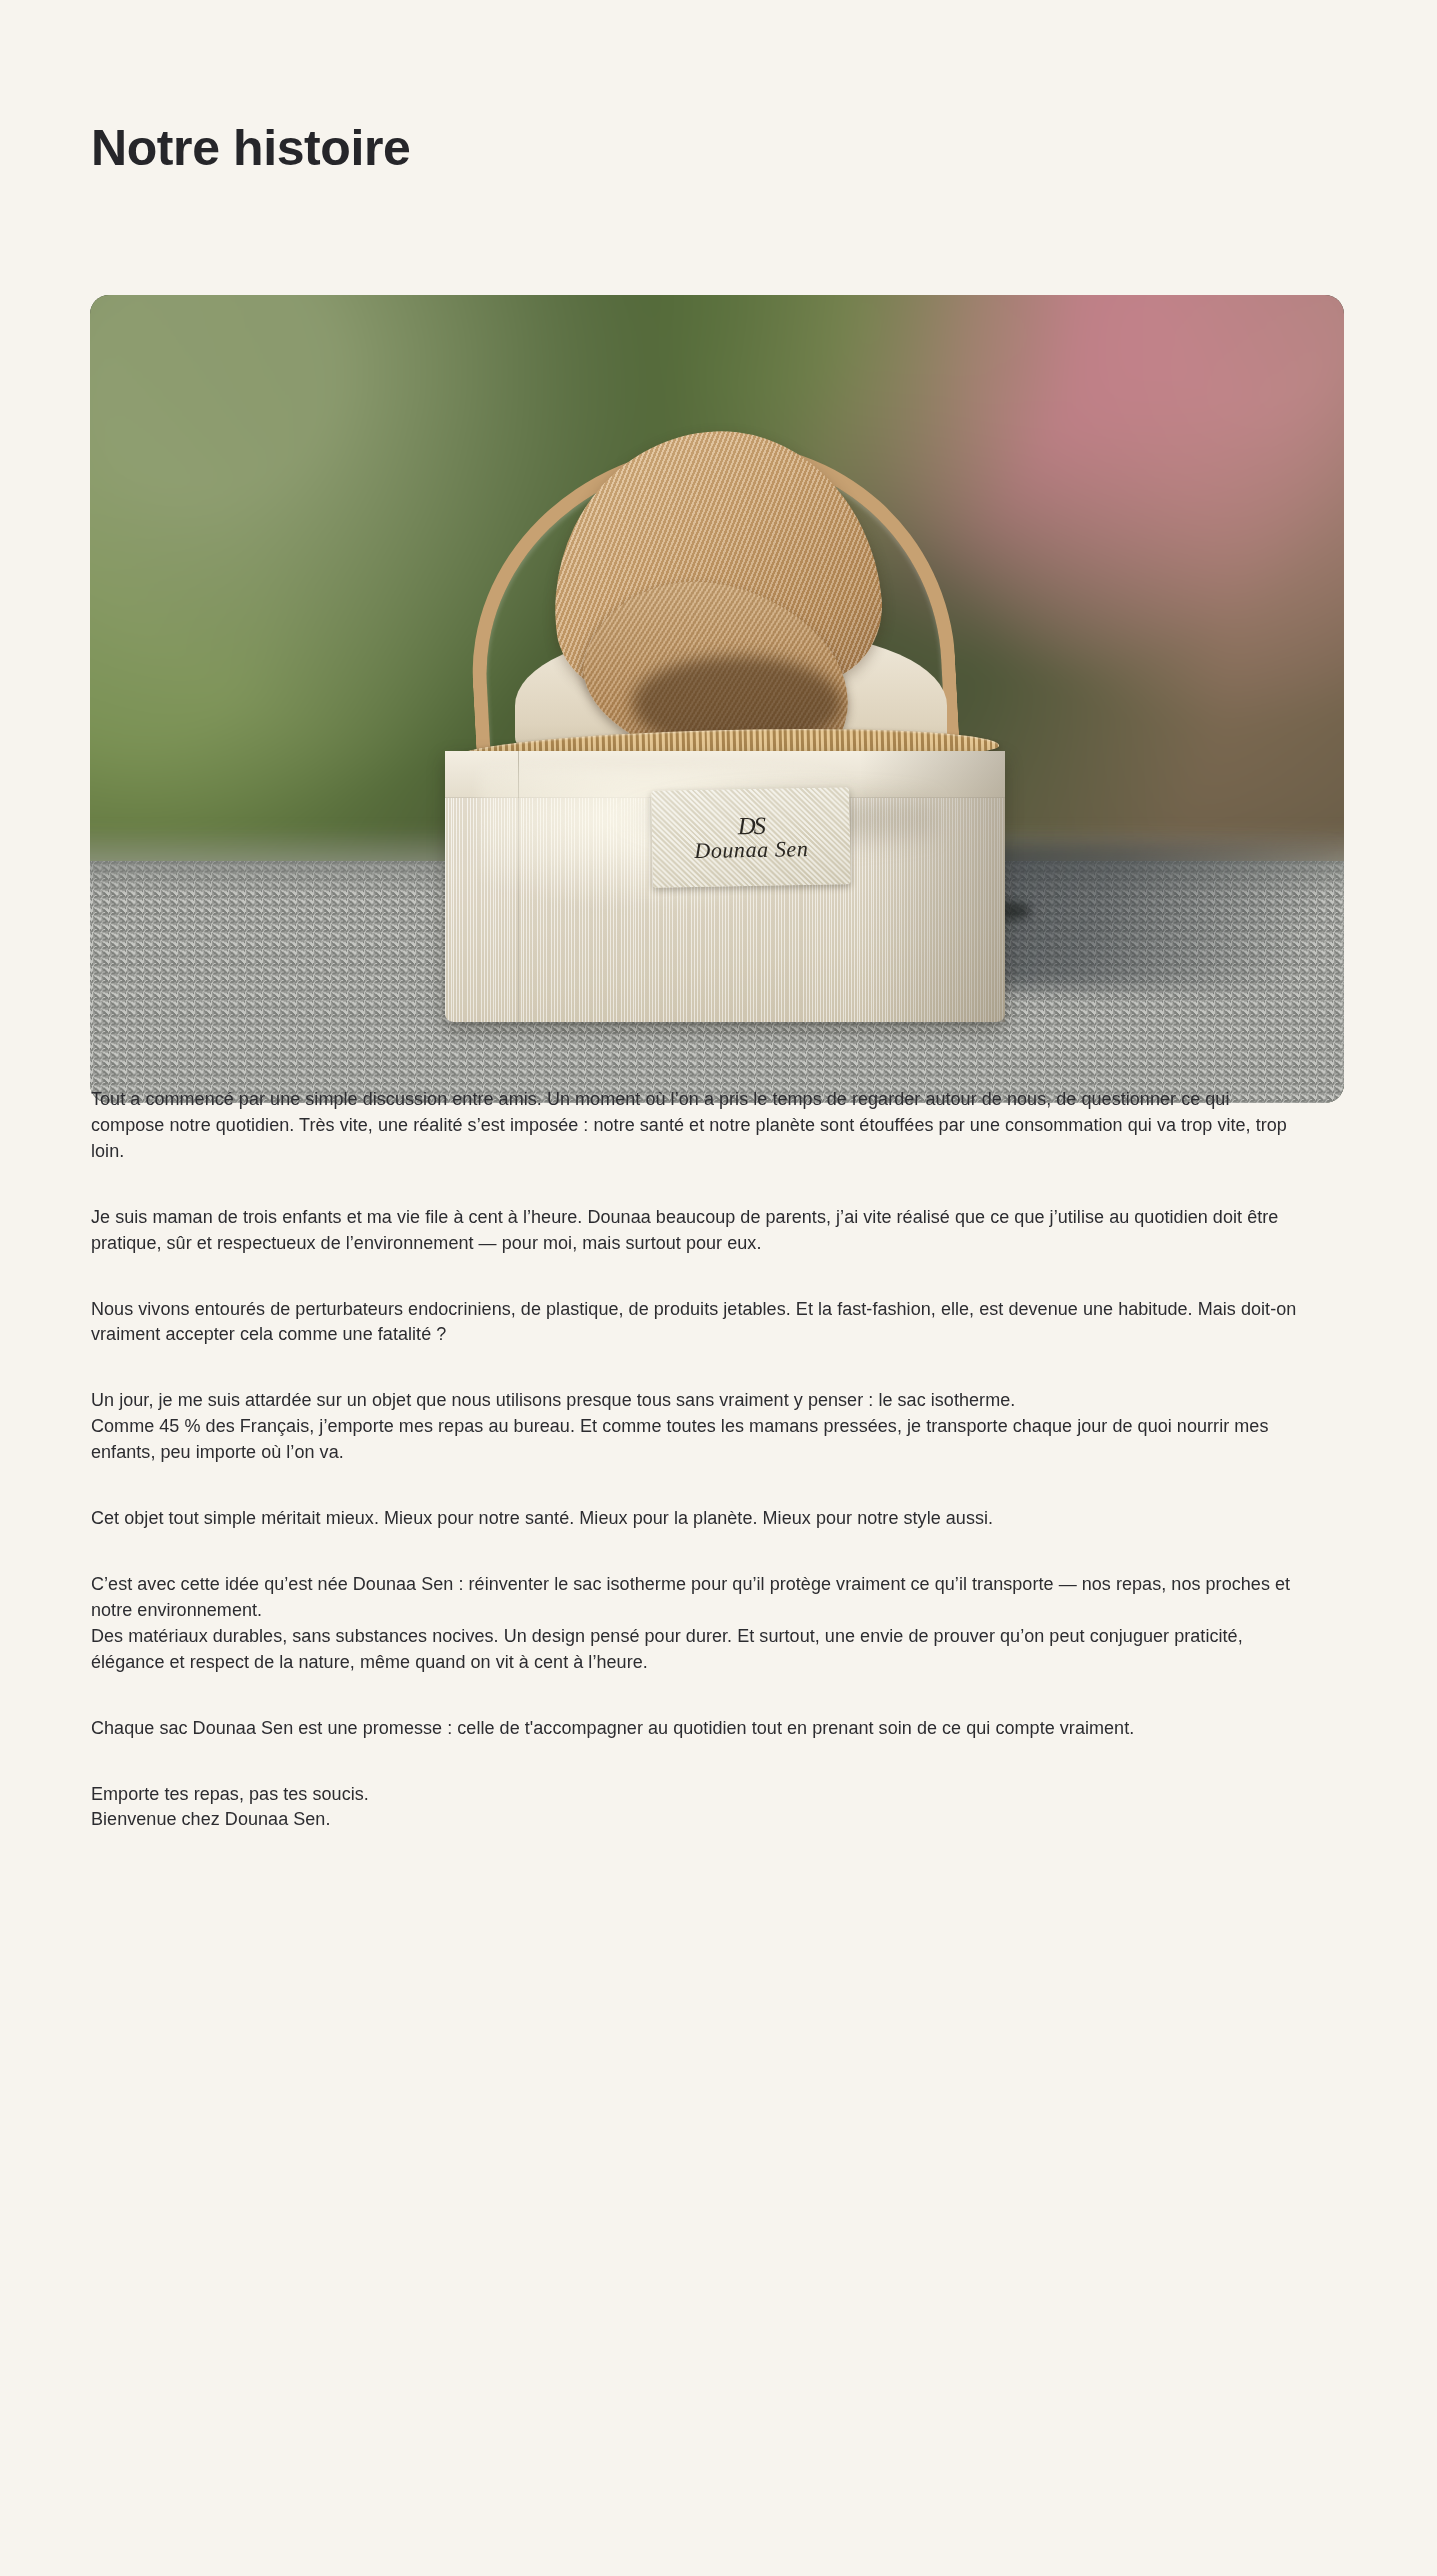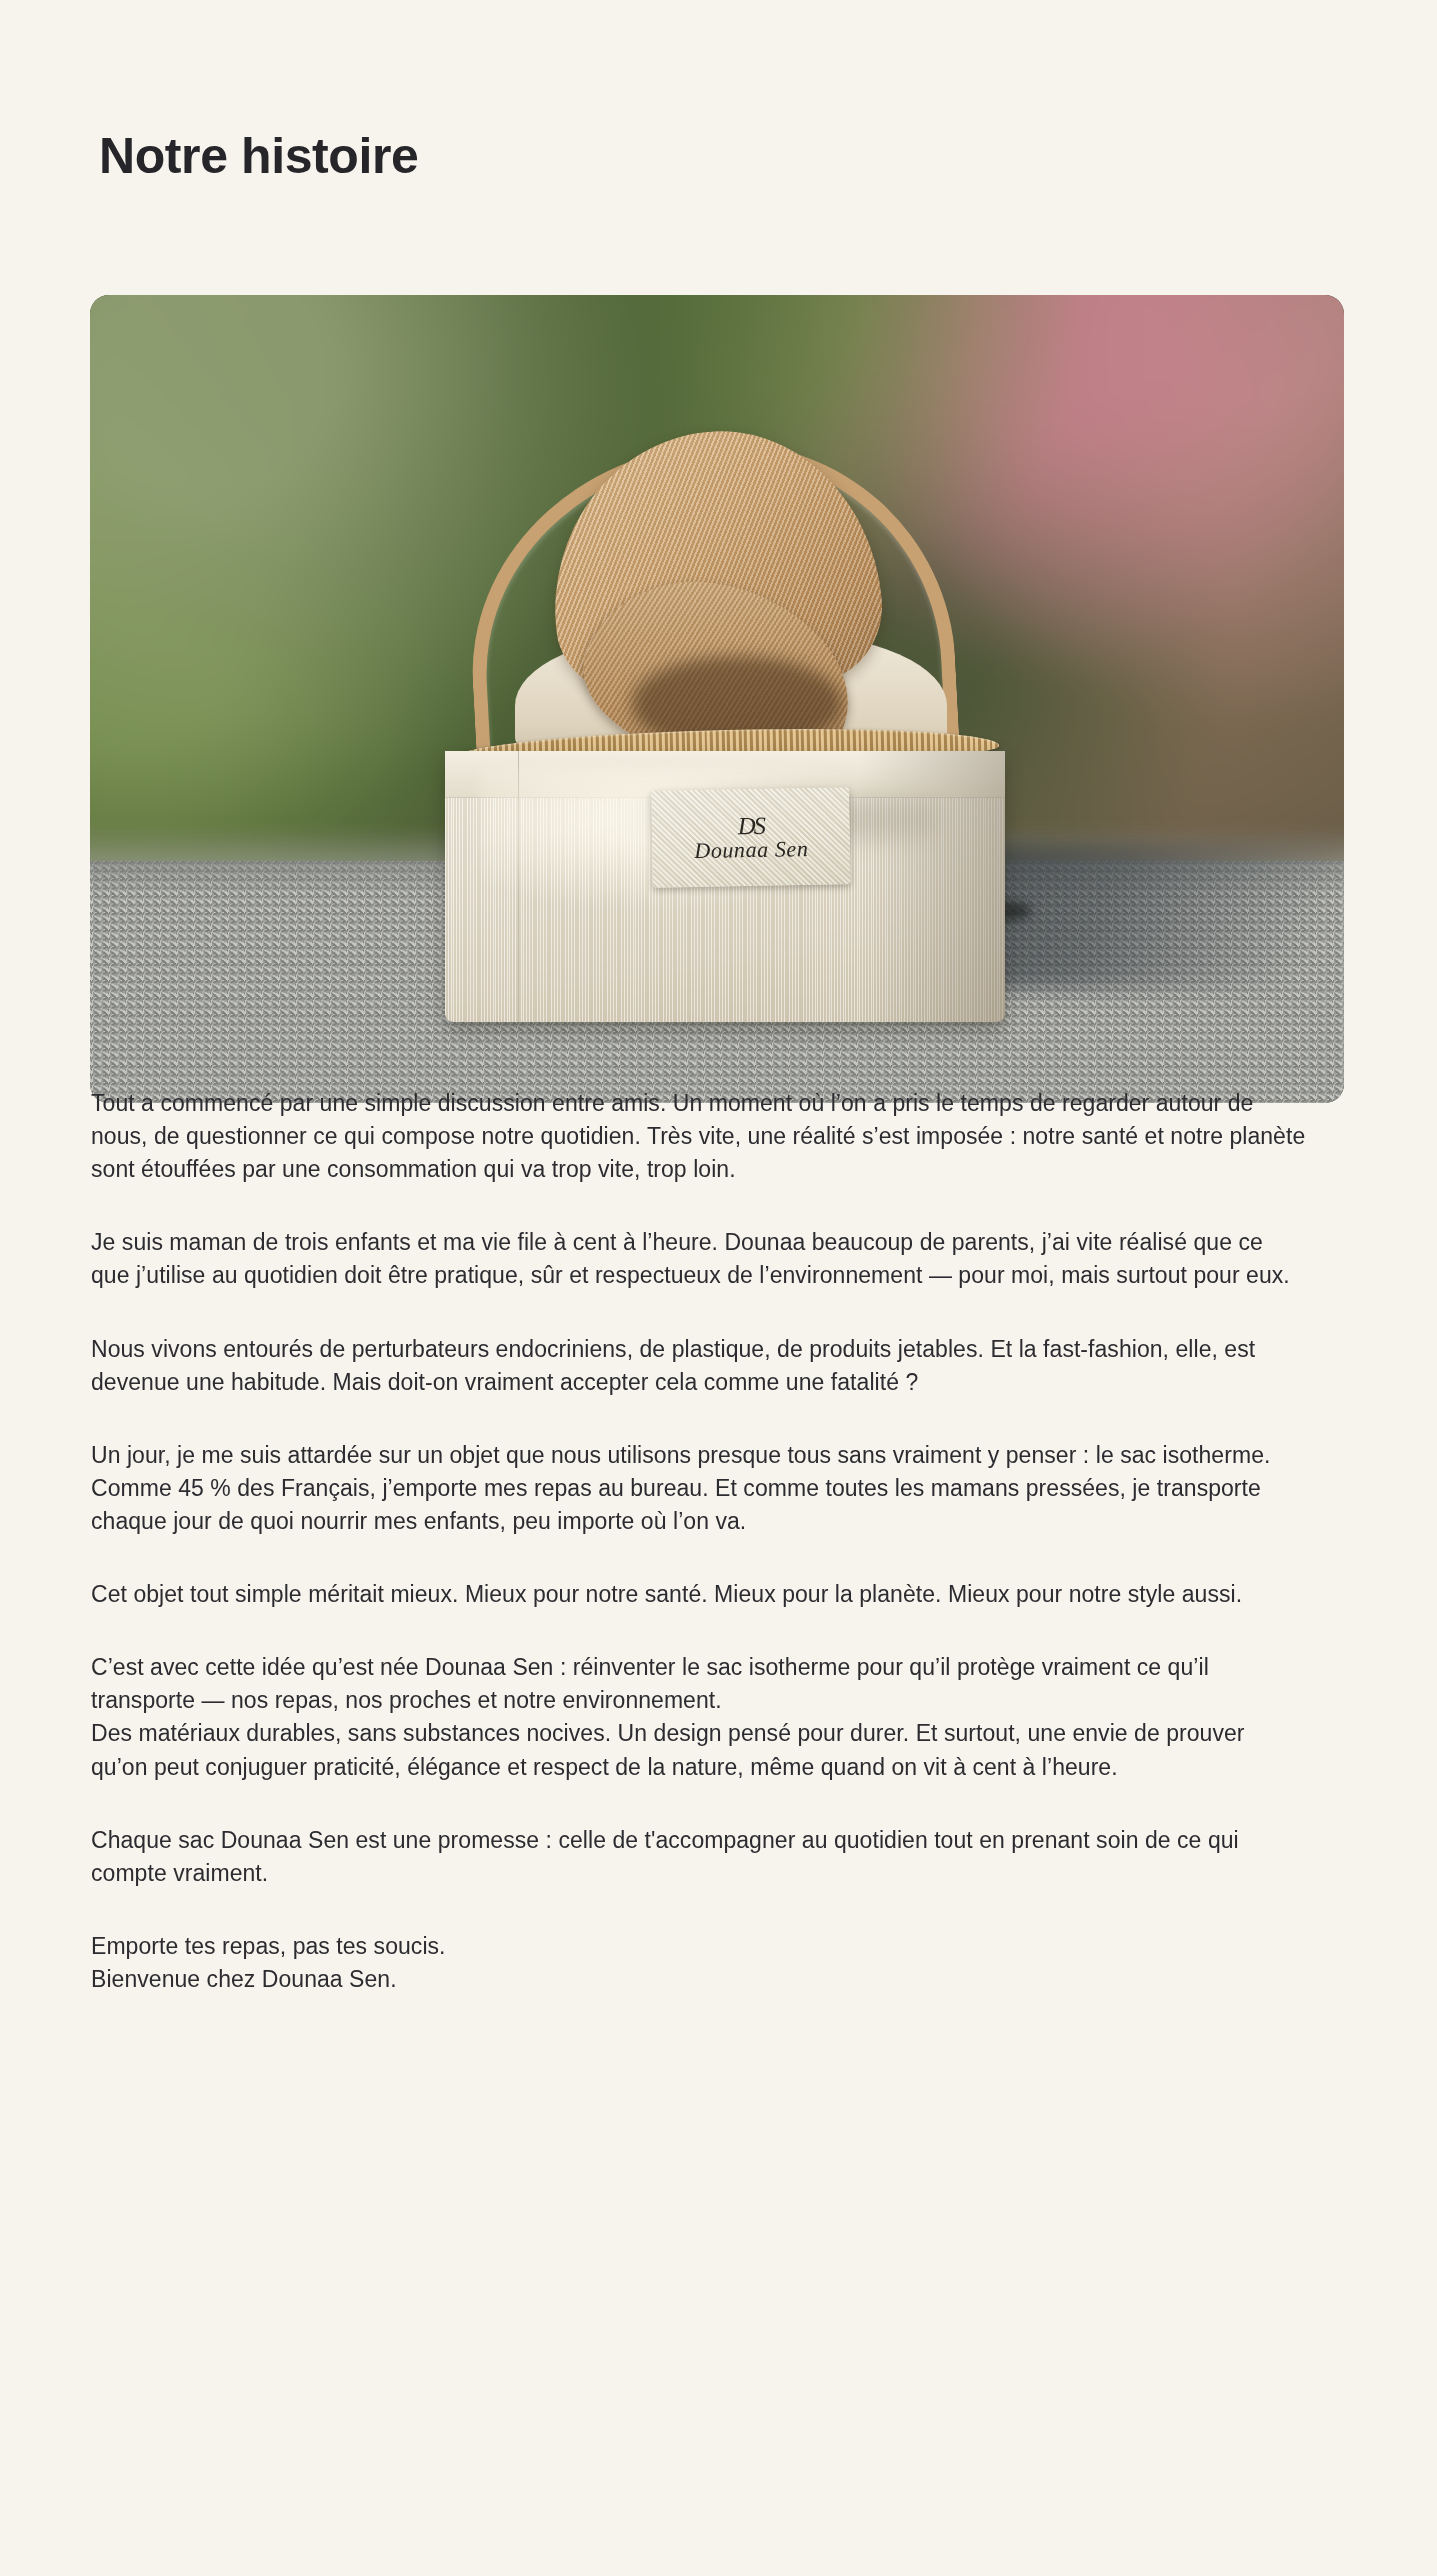--- a/index.html
+++ b/index.html
@@ -21,21 +21,21 @@
     width: 1438px;
     height: 2576px;
     box-sizing: border-box;
   }
 
   
   .page-title {
     position: absolute;
     left: 91px;
     top: 121px;
-    margin: 8px;
+    margin: 0;
     font-size: 50px;
     line-height: 1.1;
     font-weight: 700;
     letter-spacing: -0.4px;
     color: #26262A;
   }
 
   
   .hero {
     position: absolute;
@@ -306,21 +306,21 @@
 
   
   .story {
     position: absolute;
     left: 91px;
     top: 1087px;
     width: 1215px;
   }
   .story p {
     margin: 0 0 40px 0;
-    font-size: 23px;
+    font-size: 18px;
     line-height: 1.44;
     color: #2C2C30;
     font-weight: 400;
     letter-spacing: 0.05px;
   }
   .story p:last-child {
     margin-bottom: 8px;
   }
 </style>
 </head>

